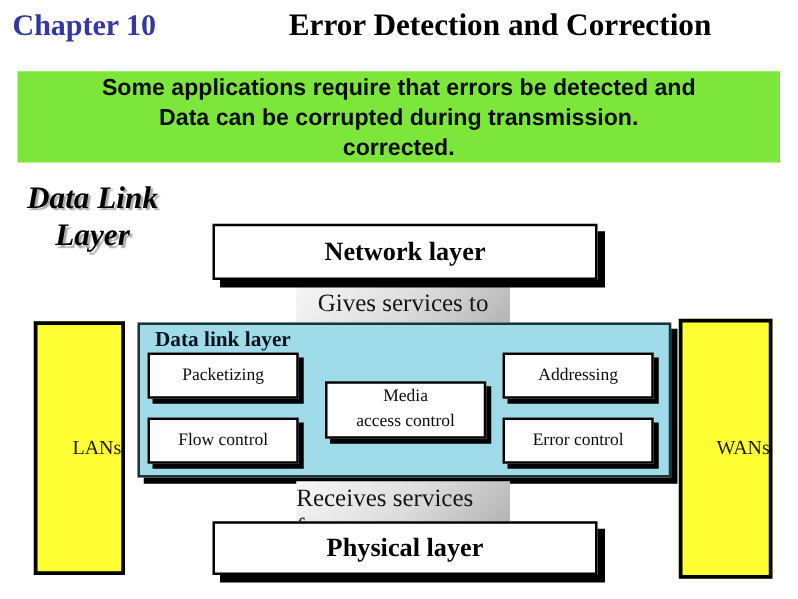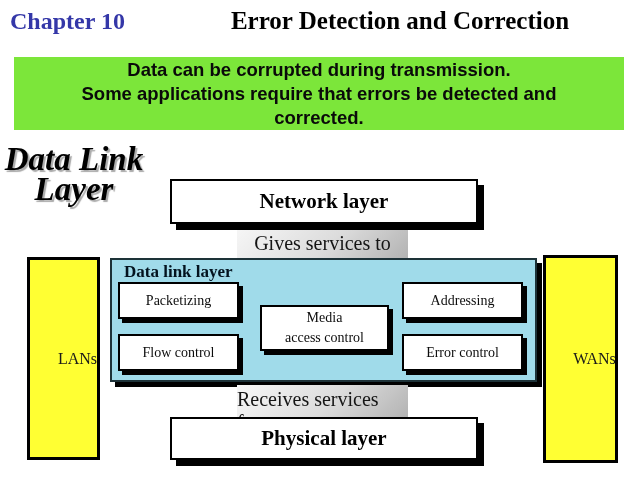--- a/index.html
+++ b/index.html
@@ -31,21 +31,21 @@
     background: var(--green_note, #7CE63A);
     display: flex; flex-direction: column; justify-content: center; align-items: center;
     font-family: "Liberation Sans", sans-serif;
     font-weight: bold; font-size: 18.5px; line-height: 24px; color: #0a0a0a;
     text-align: center;
   }
 
   
   .section-title {
     position: absolute; left: 0; top: 144px; width: 148px;
-    text-align: center; font-size: 33px; line-height: 30px;
+    text-align: center; font-size: 25px; line-height: 30px;
     font-weight: bold; font-style: italic; color: #000;
     text-shadow: 2px 2px 1px #aaa;
   }
 
   
   .wbox {
     box-sizing: border-box; position: absolute; background: #fff;
     border: 2px solid #000; display: flex; align-items: center; justify-content: center;
   }
   .layer-box {
@@ -103,22 +103,22 @@
 </style>
 </head>
 <body>
 
 <div class="slide">
 
   <div class="chapter">Chapter 10</div>
   <div class="slide-title">Error Detection and Correction</div>
 
   <div class="note">
+    <div>Some applications require that errors be detected and</div>
     <div>Data can be corrupted during transmission.</div>
-    <div>Some applications require that errors be detected and</div>
     <div>corrected.</div>
   </div>
 
   <div class="section-title">
     <div>Data Link</div>
     <div>Layer</div>
   </div>
 
   <div class="connector gives">
     <span>Gives services to</span>

